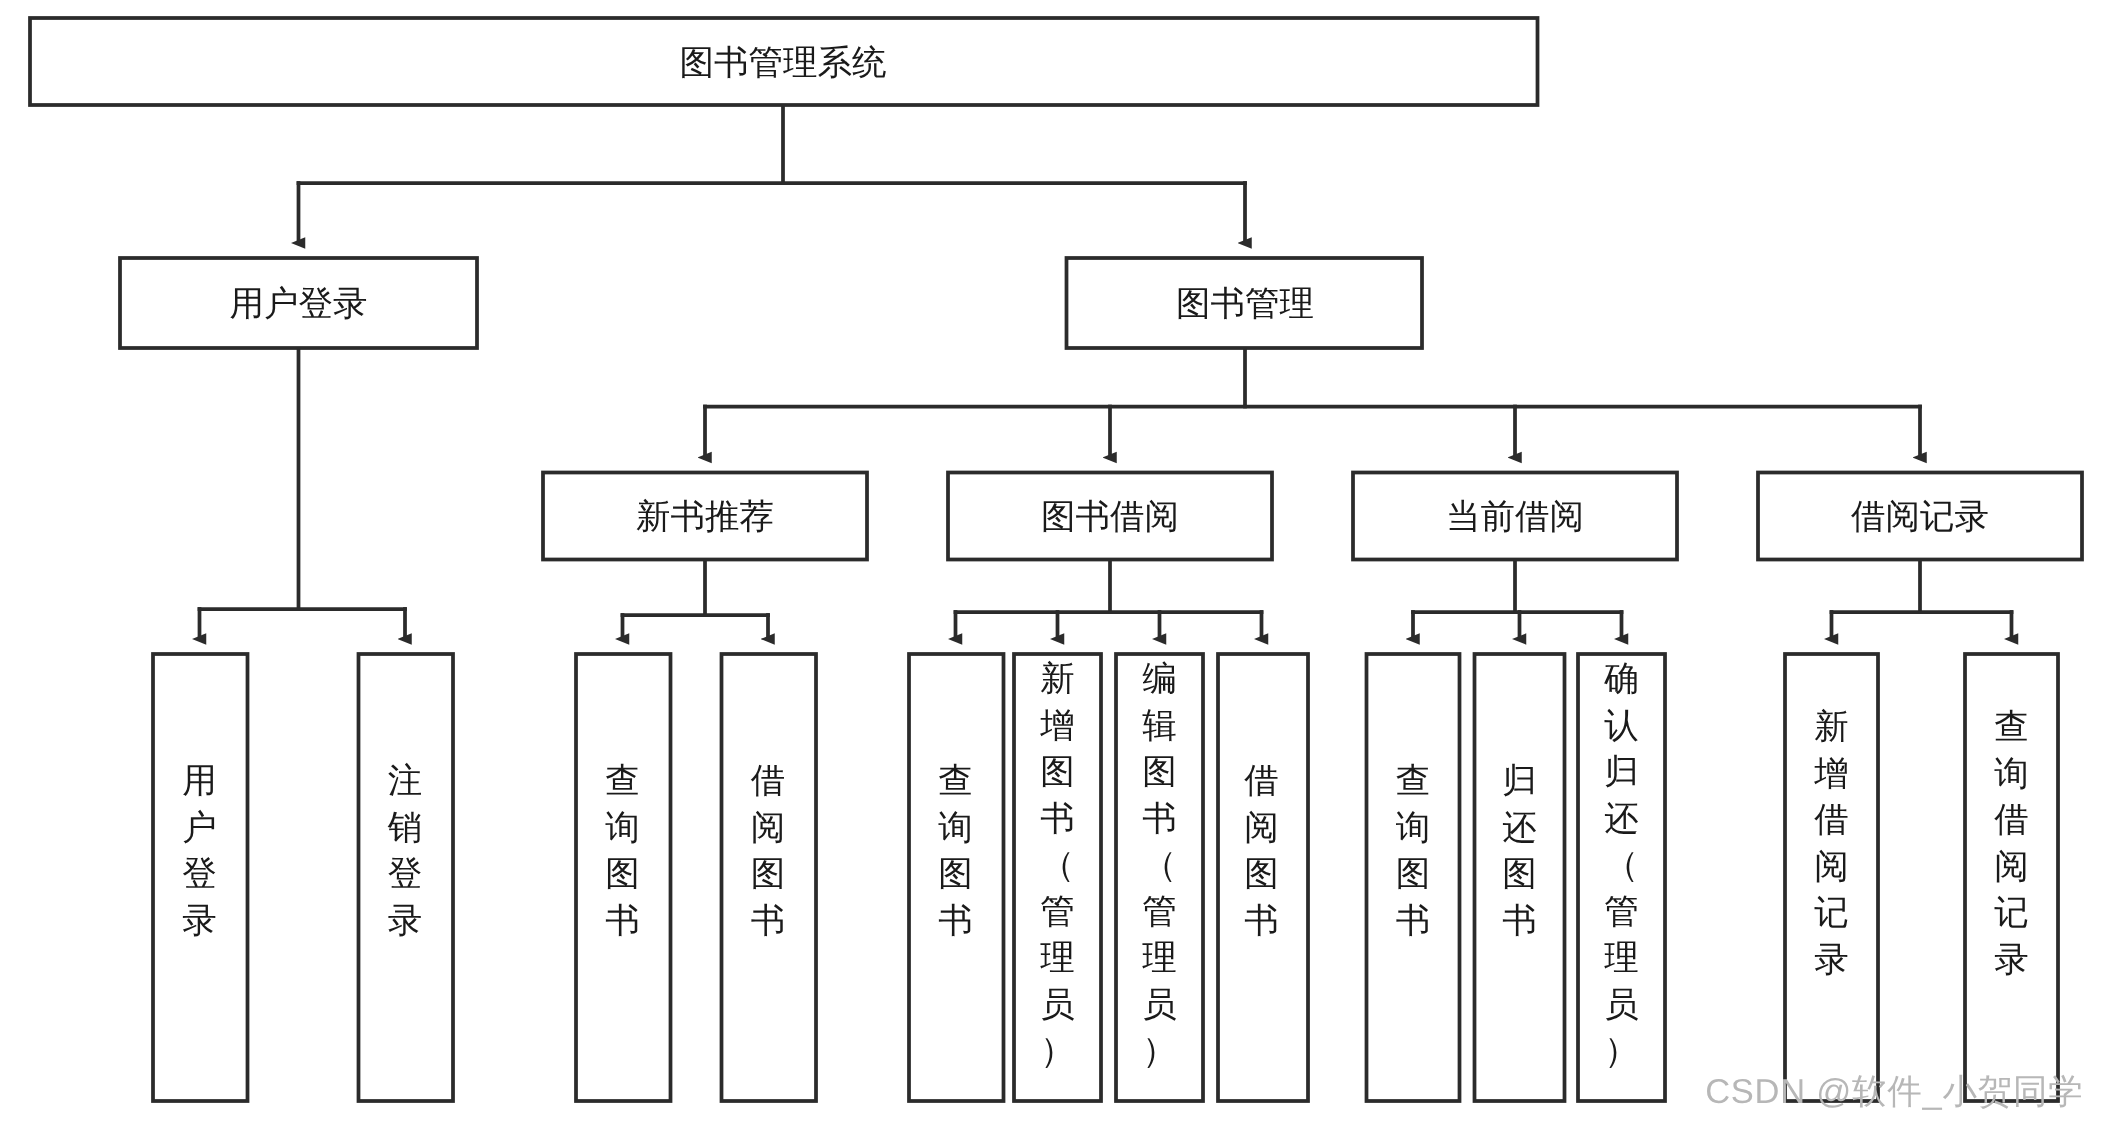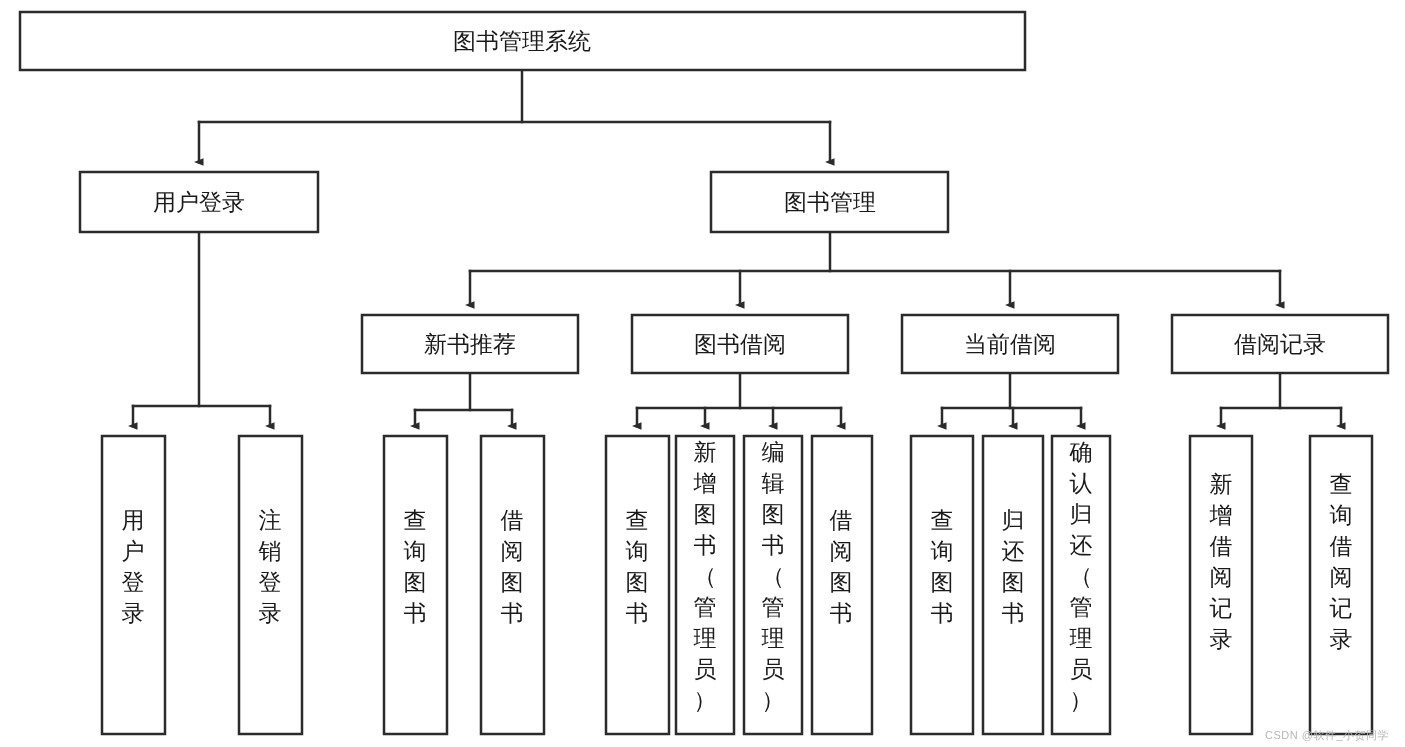--- a/index.html
+++ b/index.html
@@ -48,21 +48,21 @@
     fill: #1a1a1a;
     font-family: "Liberation Sans", "DejaVu Sans", sans-serif;
     font-size: 23px;
     text-anchor: middle;
   }
   .watermark-text {
     position: absolute;
     right: 8px;
     bottom: 4px;
     font-family: "Liberation Sans", "DejaVu Sans", sans-serif;
-    font-size: 11px;
+    font-size: 23px;
     color: #b7b7b7;
     white-space: nowrap;
     letter-spacing: 0.5px;
   }
 </style>
 </head>
 <body>
 
 <div id="diagram-root">
   <svg class="diagram-canvas" viewBox="0 0 1405 747">

